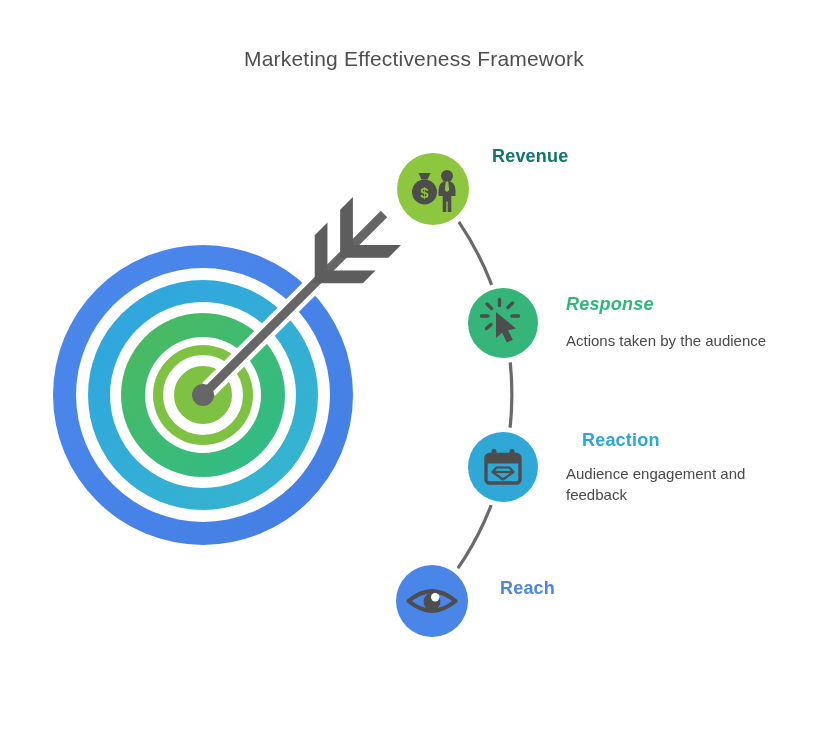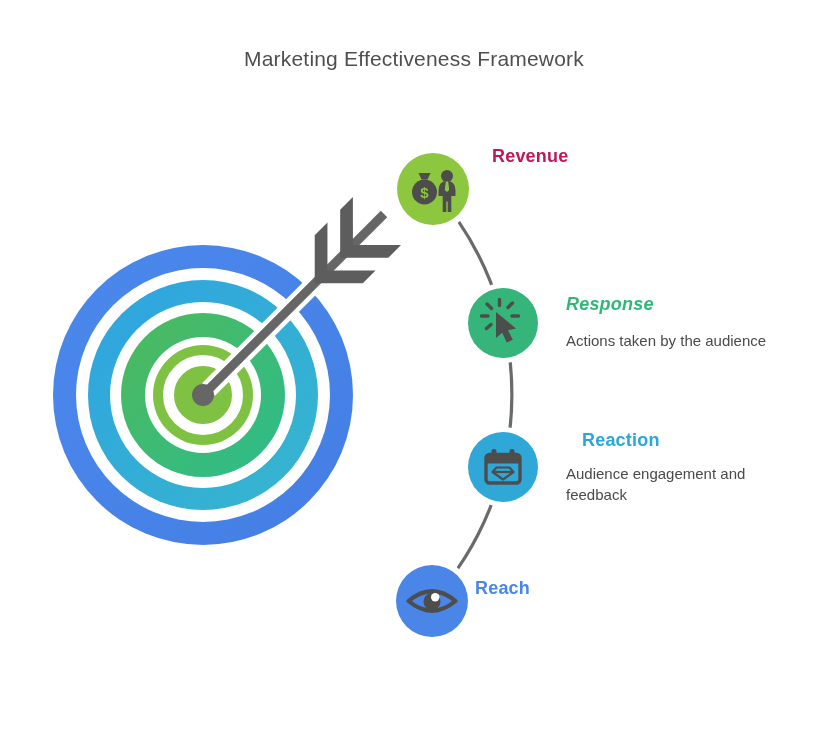--- a/index.html
+++ b/index.html
@@ -18,21 +18,21 @@
   }
   .diagram-layer{position:absolute;top:0;left:0;}
   .node-title{
     position:absolute;
     font-size:18px;font-weight:700;letter-spacing:.2px;
   }
   .node-desc{
     position:absolute;
     font-size:15px;line-height:21px;color:#4a4a4a;
   }
-  .t-revenue{color:#be185d;}
+  .t-revenue{color:#0f766e;}
   .t-response{color:#2eb877;font-style:italic;}
   .t-reaction{color:#29a7db;margin-left:16px;}
   .t-reach{color:#4a86e8;}
   .w-revenue{width:175px;}
   .w-response{width:245px;}
   .w-reaction{width:195px;}
   .w-reach{width:180px;}
 </style>
 </head>
 <body>
@@ -128,15 +128,15 @@
   </svg>
 
   <div class="node-title t-revenue" style="left:492px;top:146px;">Revenue</div>
 
   <div class="node-title t-response" style="left:566px;top:294px;">Response</div>
   <div class="node-desc w-response" style="left:566px;top:330px;">Actions taken by the audience</div>
 
   <div class="node-title t-reaction" style="left:566px;top:430px;">Reaction</div>
   <div class="node-desc w-reaction" style="left:566px;top:463px;">Audience engagement and feedback</div>
 
-  <div class="node-title t-reach" style="left:475px;top:578px;">Reach</div>
+  <div class="node-title t-reach" style="left:500px;top:578px;">Reach</div>
 
 </div>
 
 </body></html>

